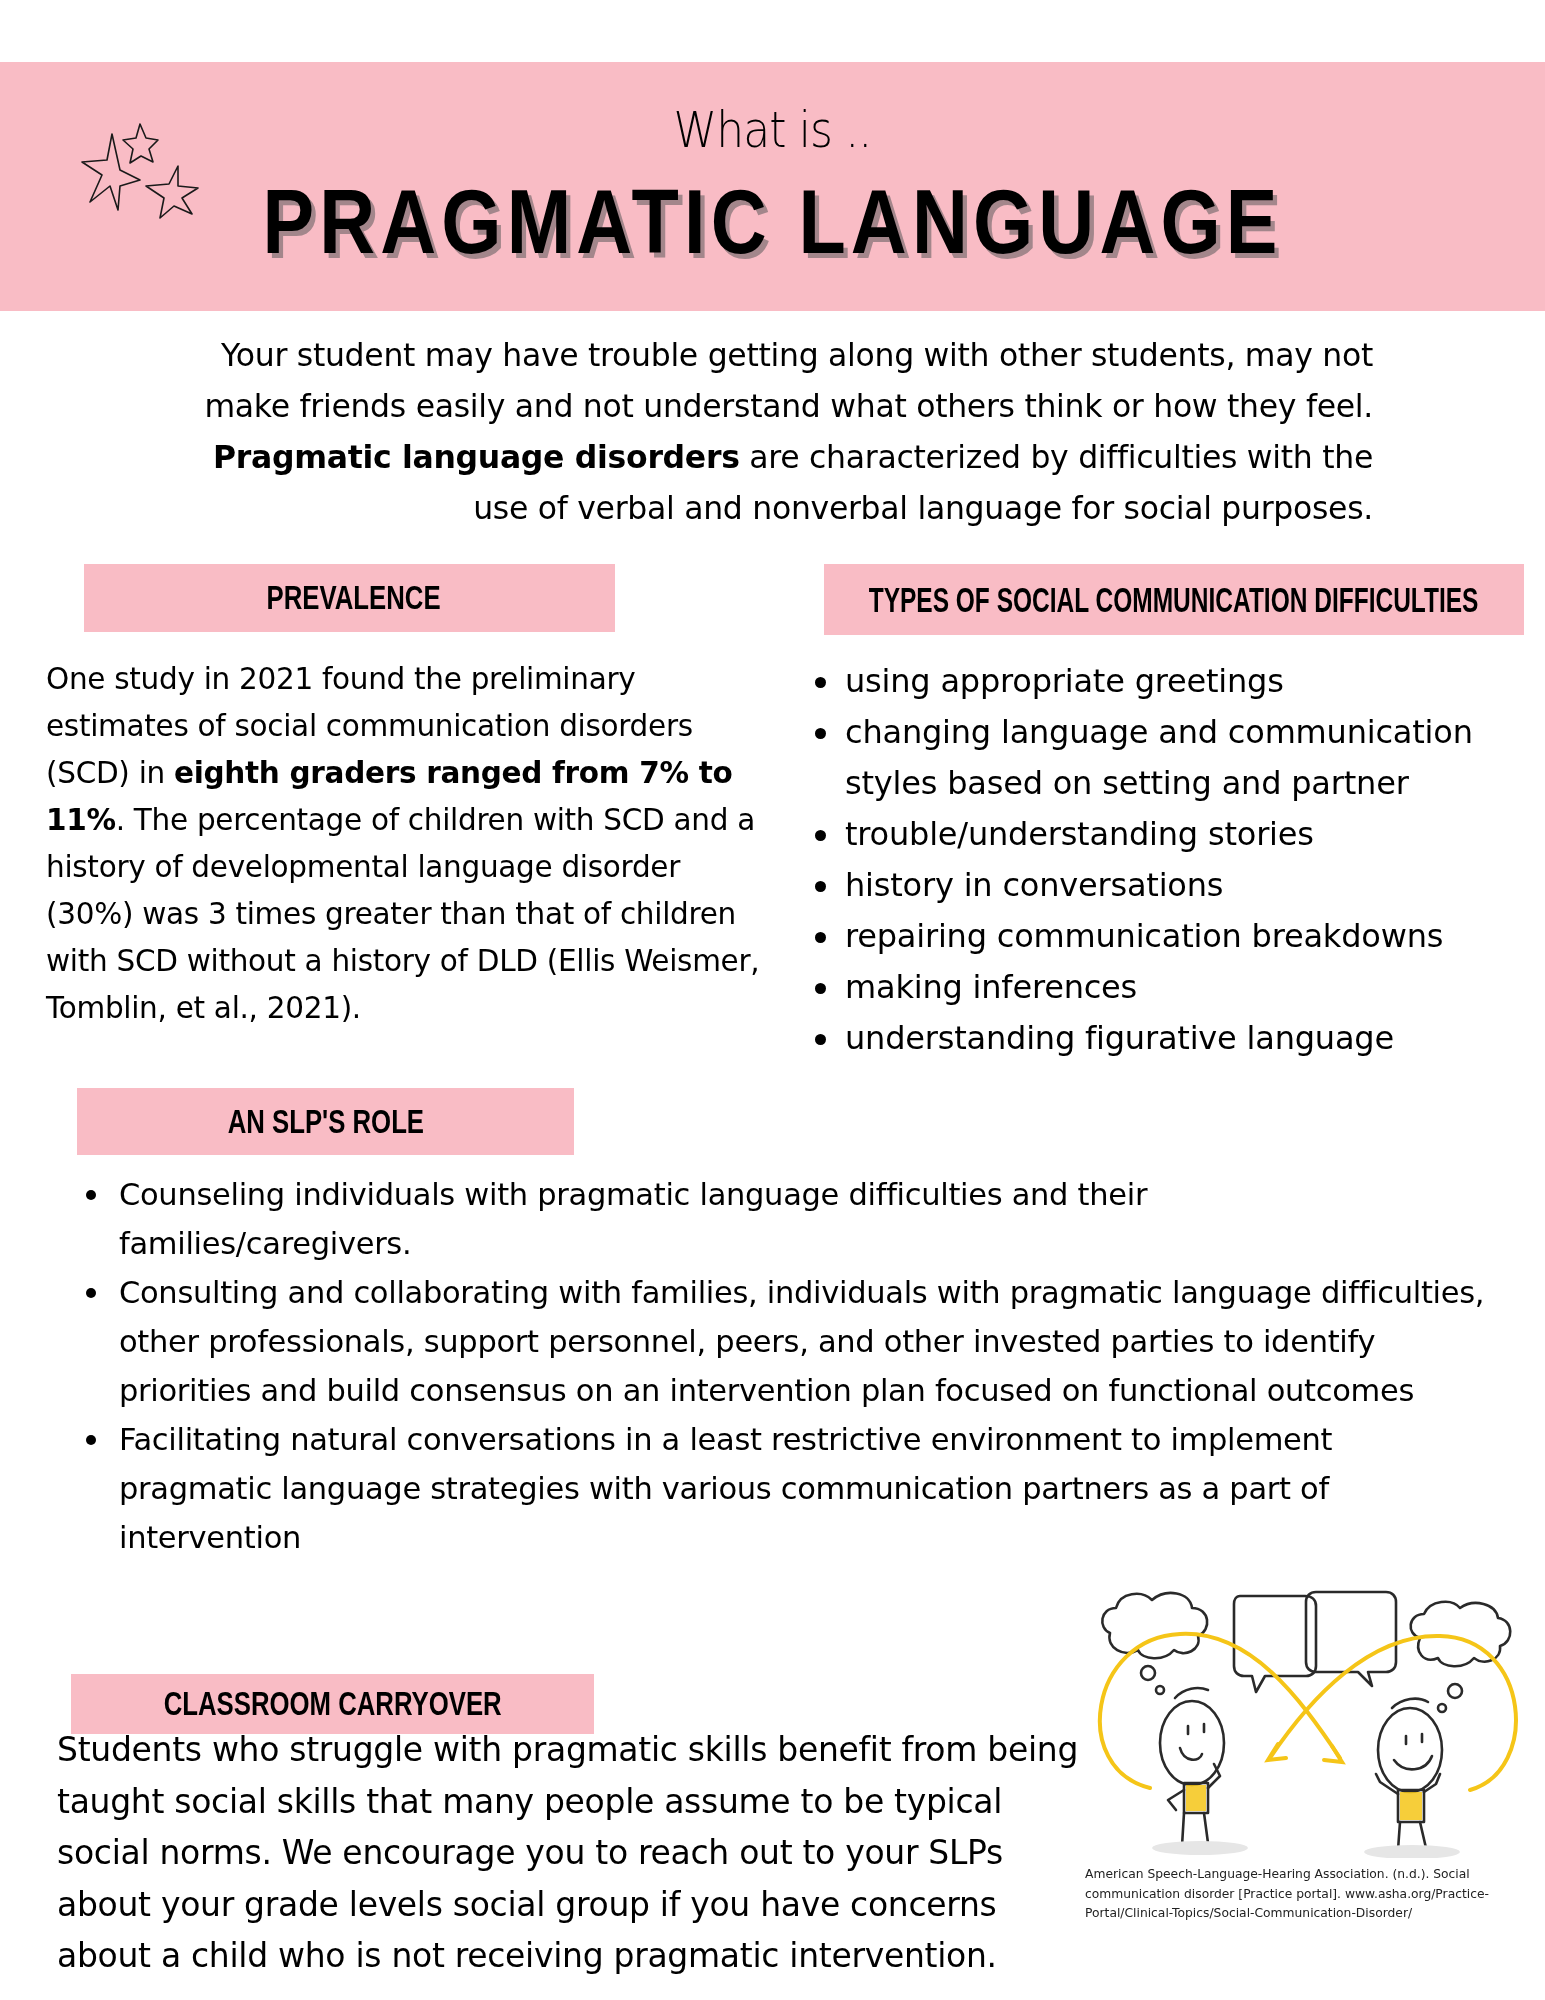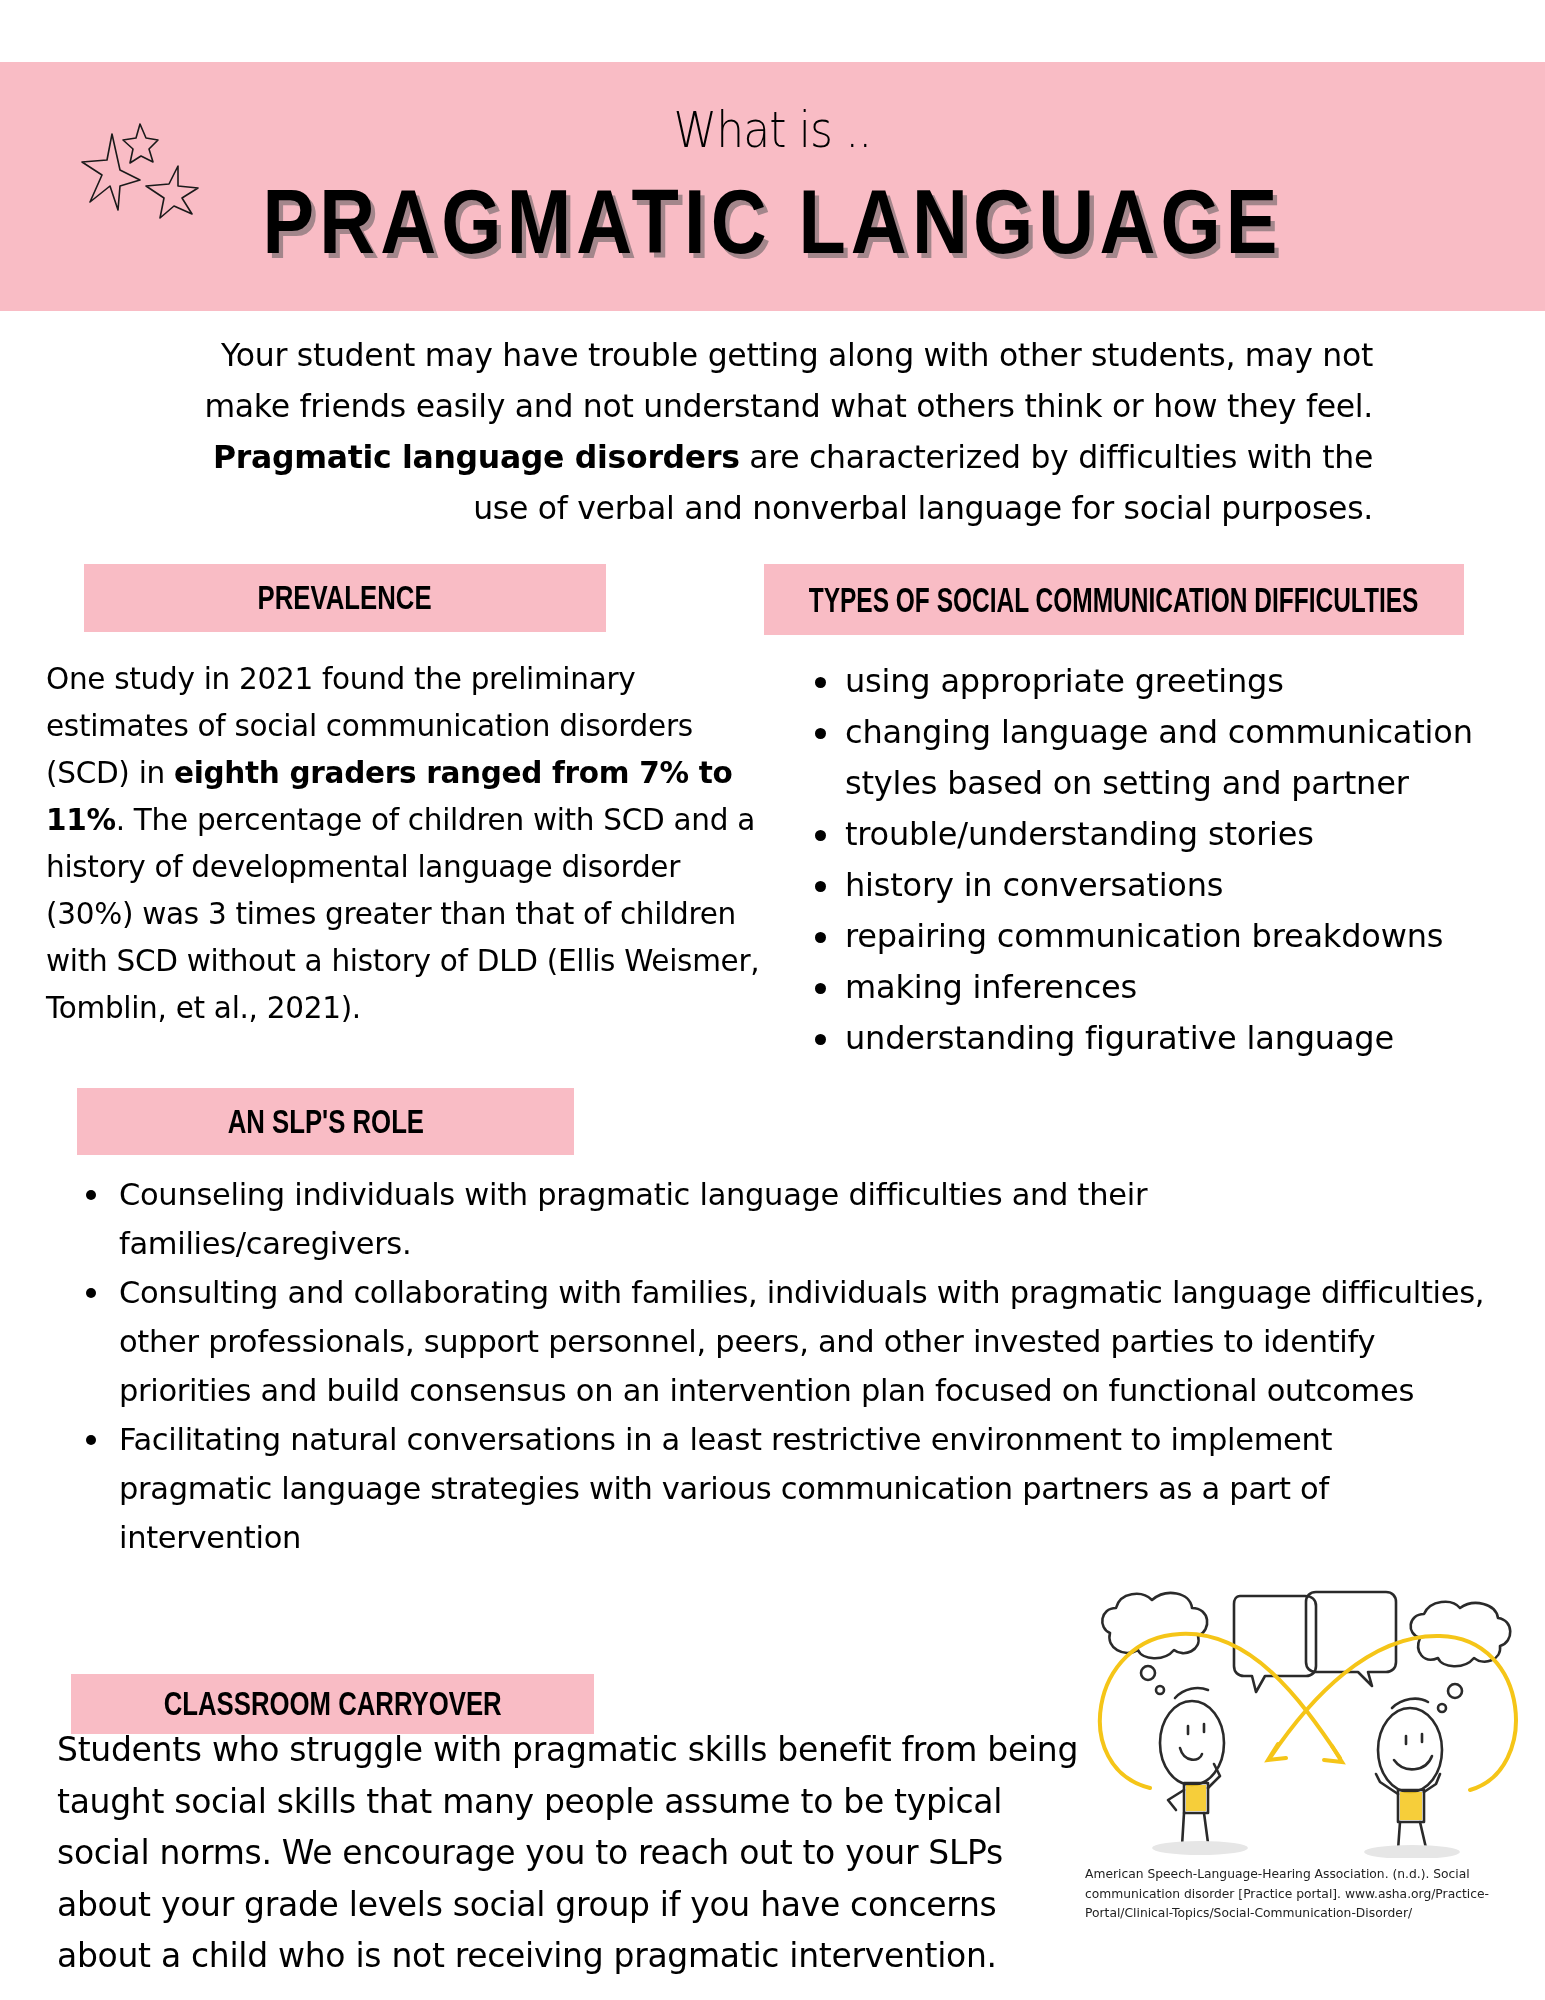--- a/index.html
+++ b/index.html
@@ -34,22 +34,22 @@
   }
   #intro b { font-weight: bold; }
 
   
   .label {
     display: flex; align-items: center; justify-content: center;
     font-family: "Liberation Sans", sans-serif; font-weight: bold;
     font-size: 33px; letter-spacing: 0px;
   }
   .label span { display: inline-block; transform: scaleX(0.78); white-space: nowrap; }
-  #prev-label { left: 84px; top: 564px; width: 522px; height: 68px; }
-  #types-label { left: 764px; top: 564px; width: 700px; height: 71px; }
+  #prev-label { left: 84px; top: 564px; width: 522px; height: 68px; padding-left: 9px; }
+  #types-label { left: 824px; top: 564px; width: 700px; height: 71px; }
   #types-label span { transform: scaleX(0.7); font-size: 35px; }
   #slp-label { left: 77px; top: 1088px; width: 497px; height: 67px; }
   #class-label { left: 71px; top: 1674px; width: 523px; height: 60px; }
 
   
   #prev-text {
     left: 46px; top: 656px; width: 720px;
     font-size: 29.5px; line-height: 47px; letter-spacing: -0.3px;
   }
   #prev-text b { font-weight: bold; }

